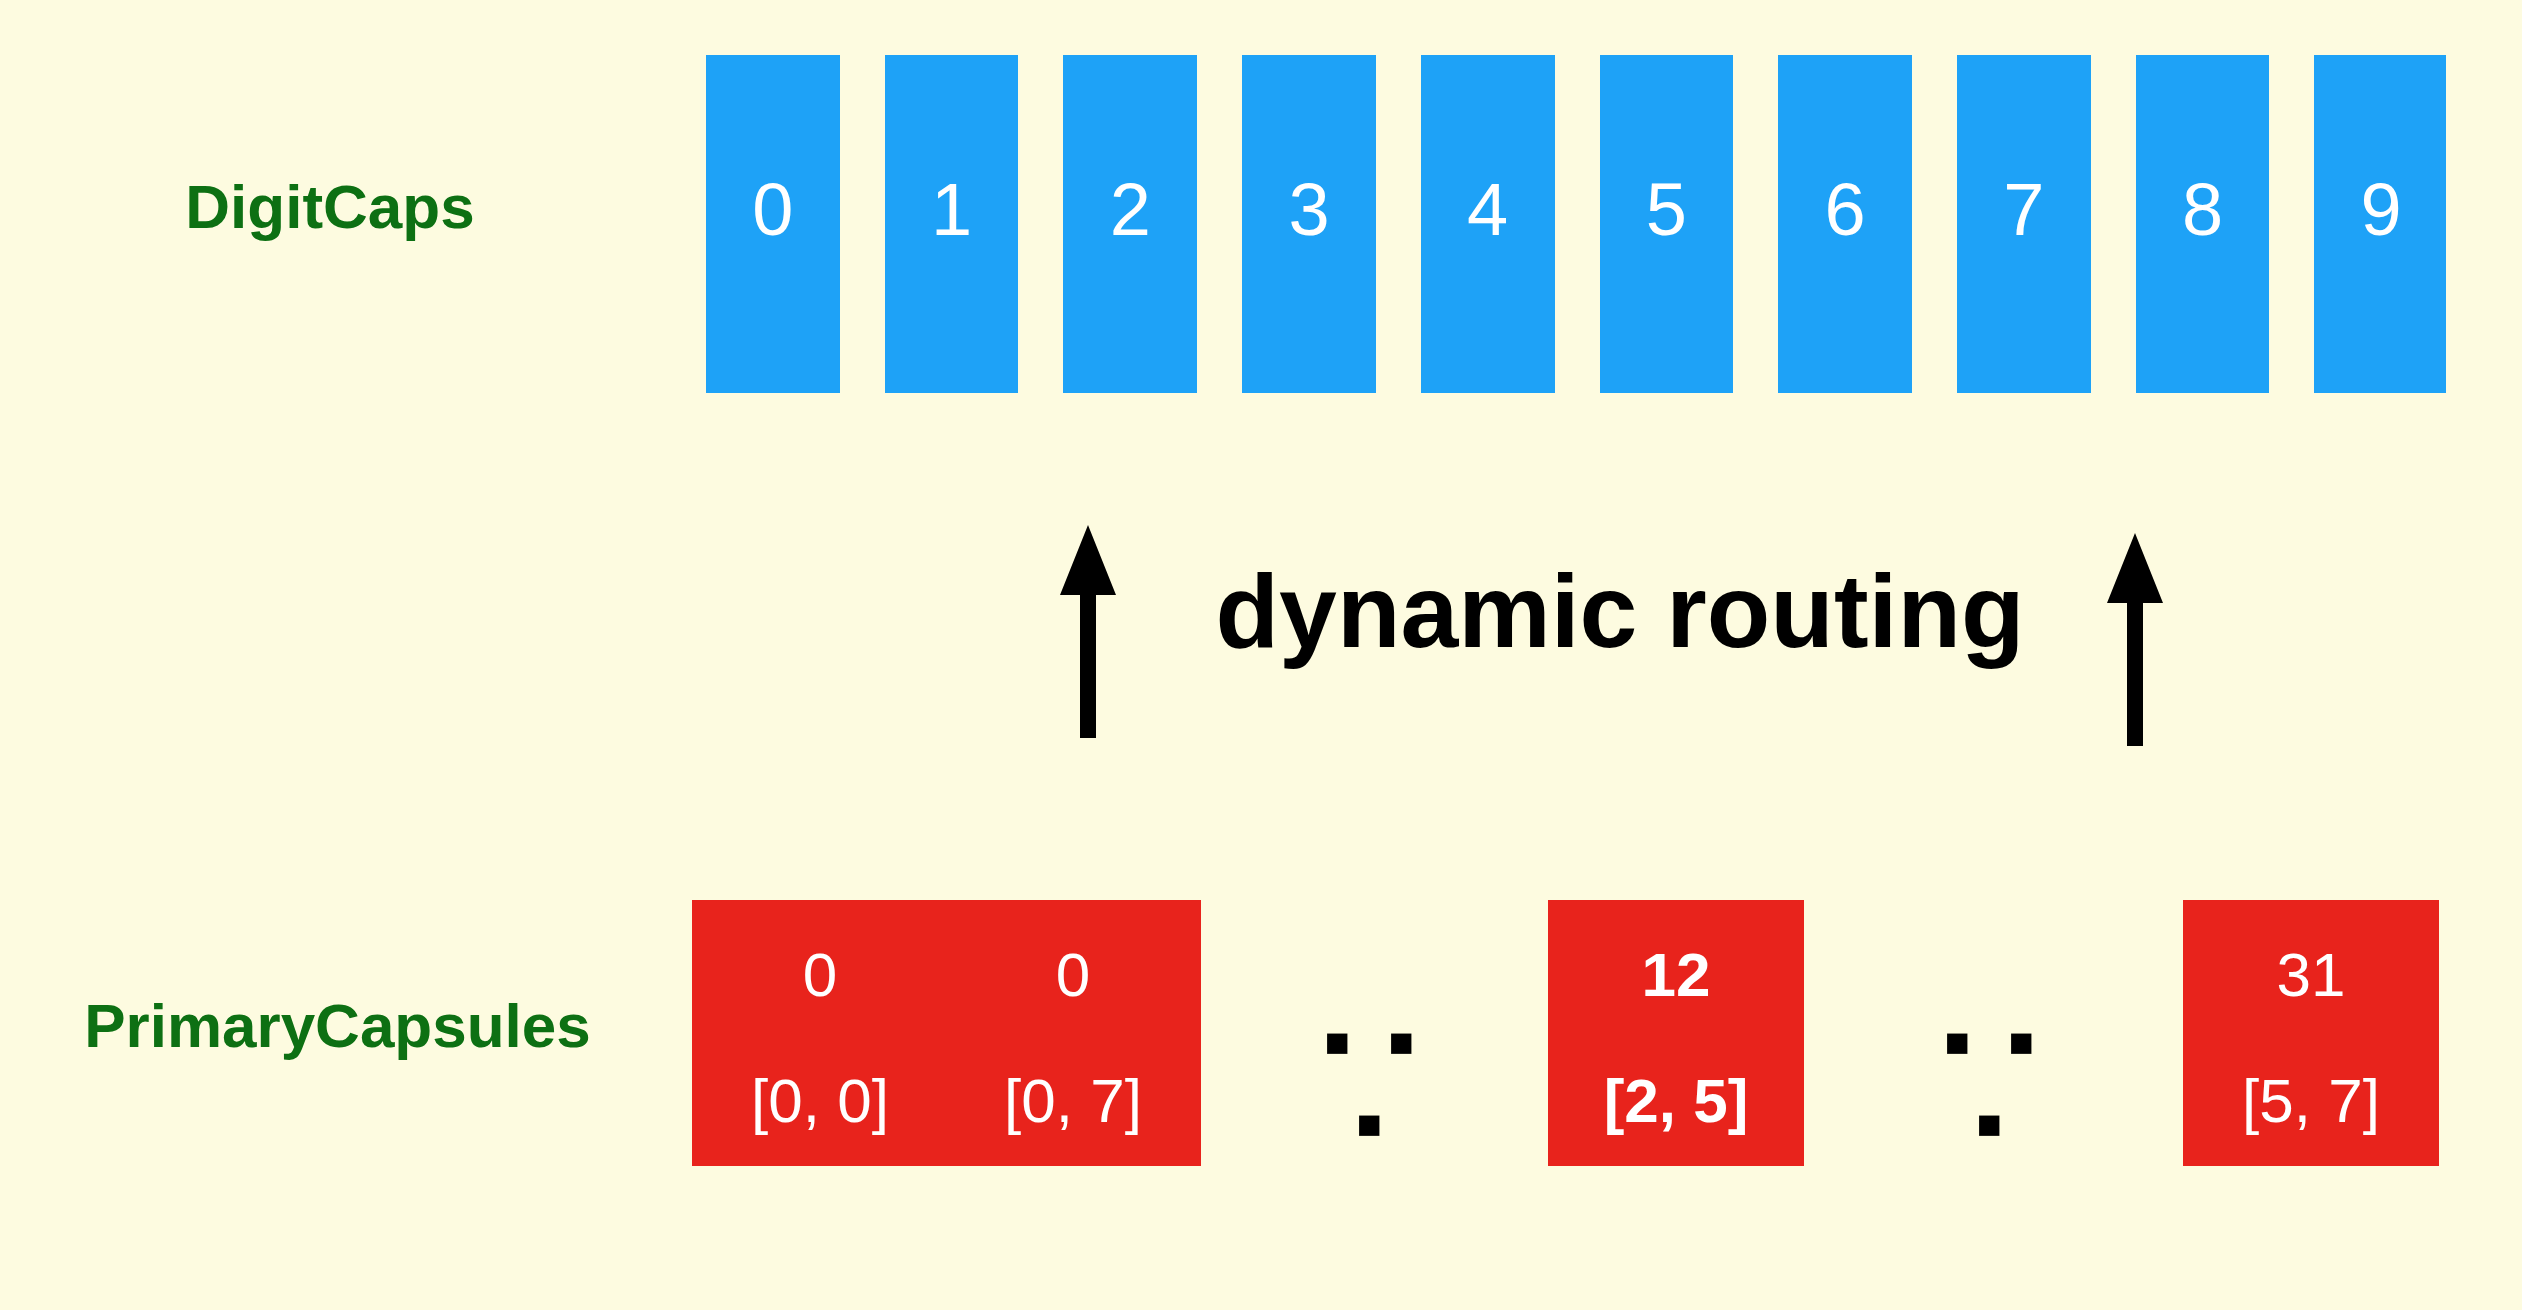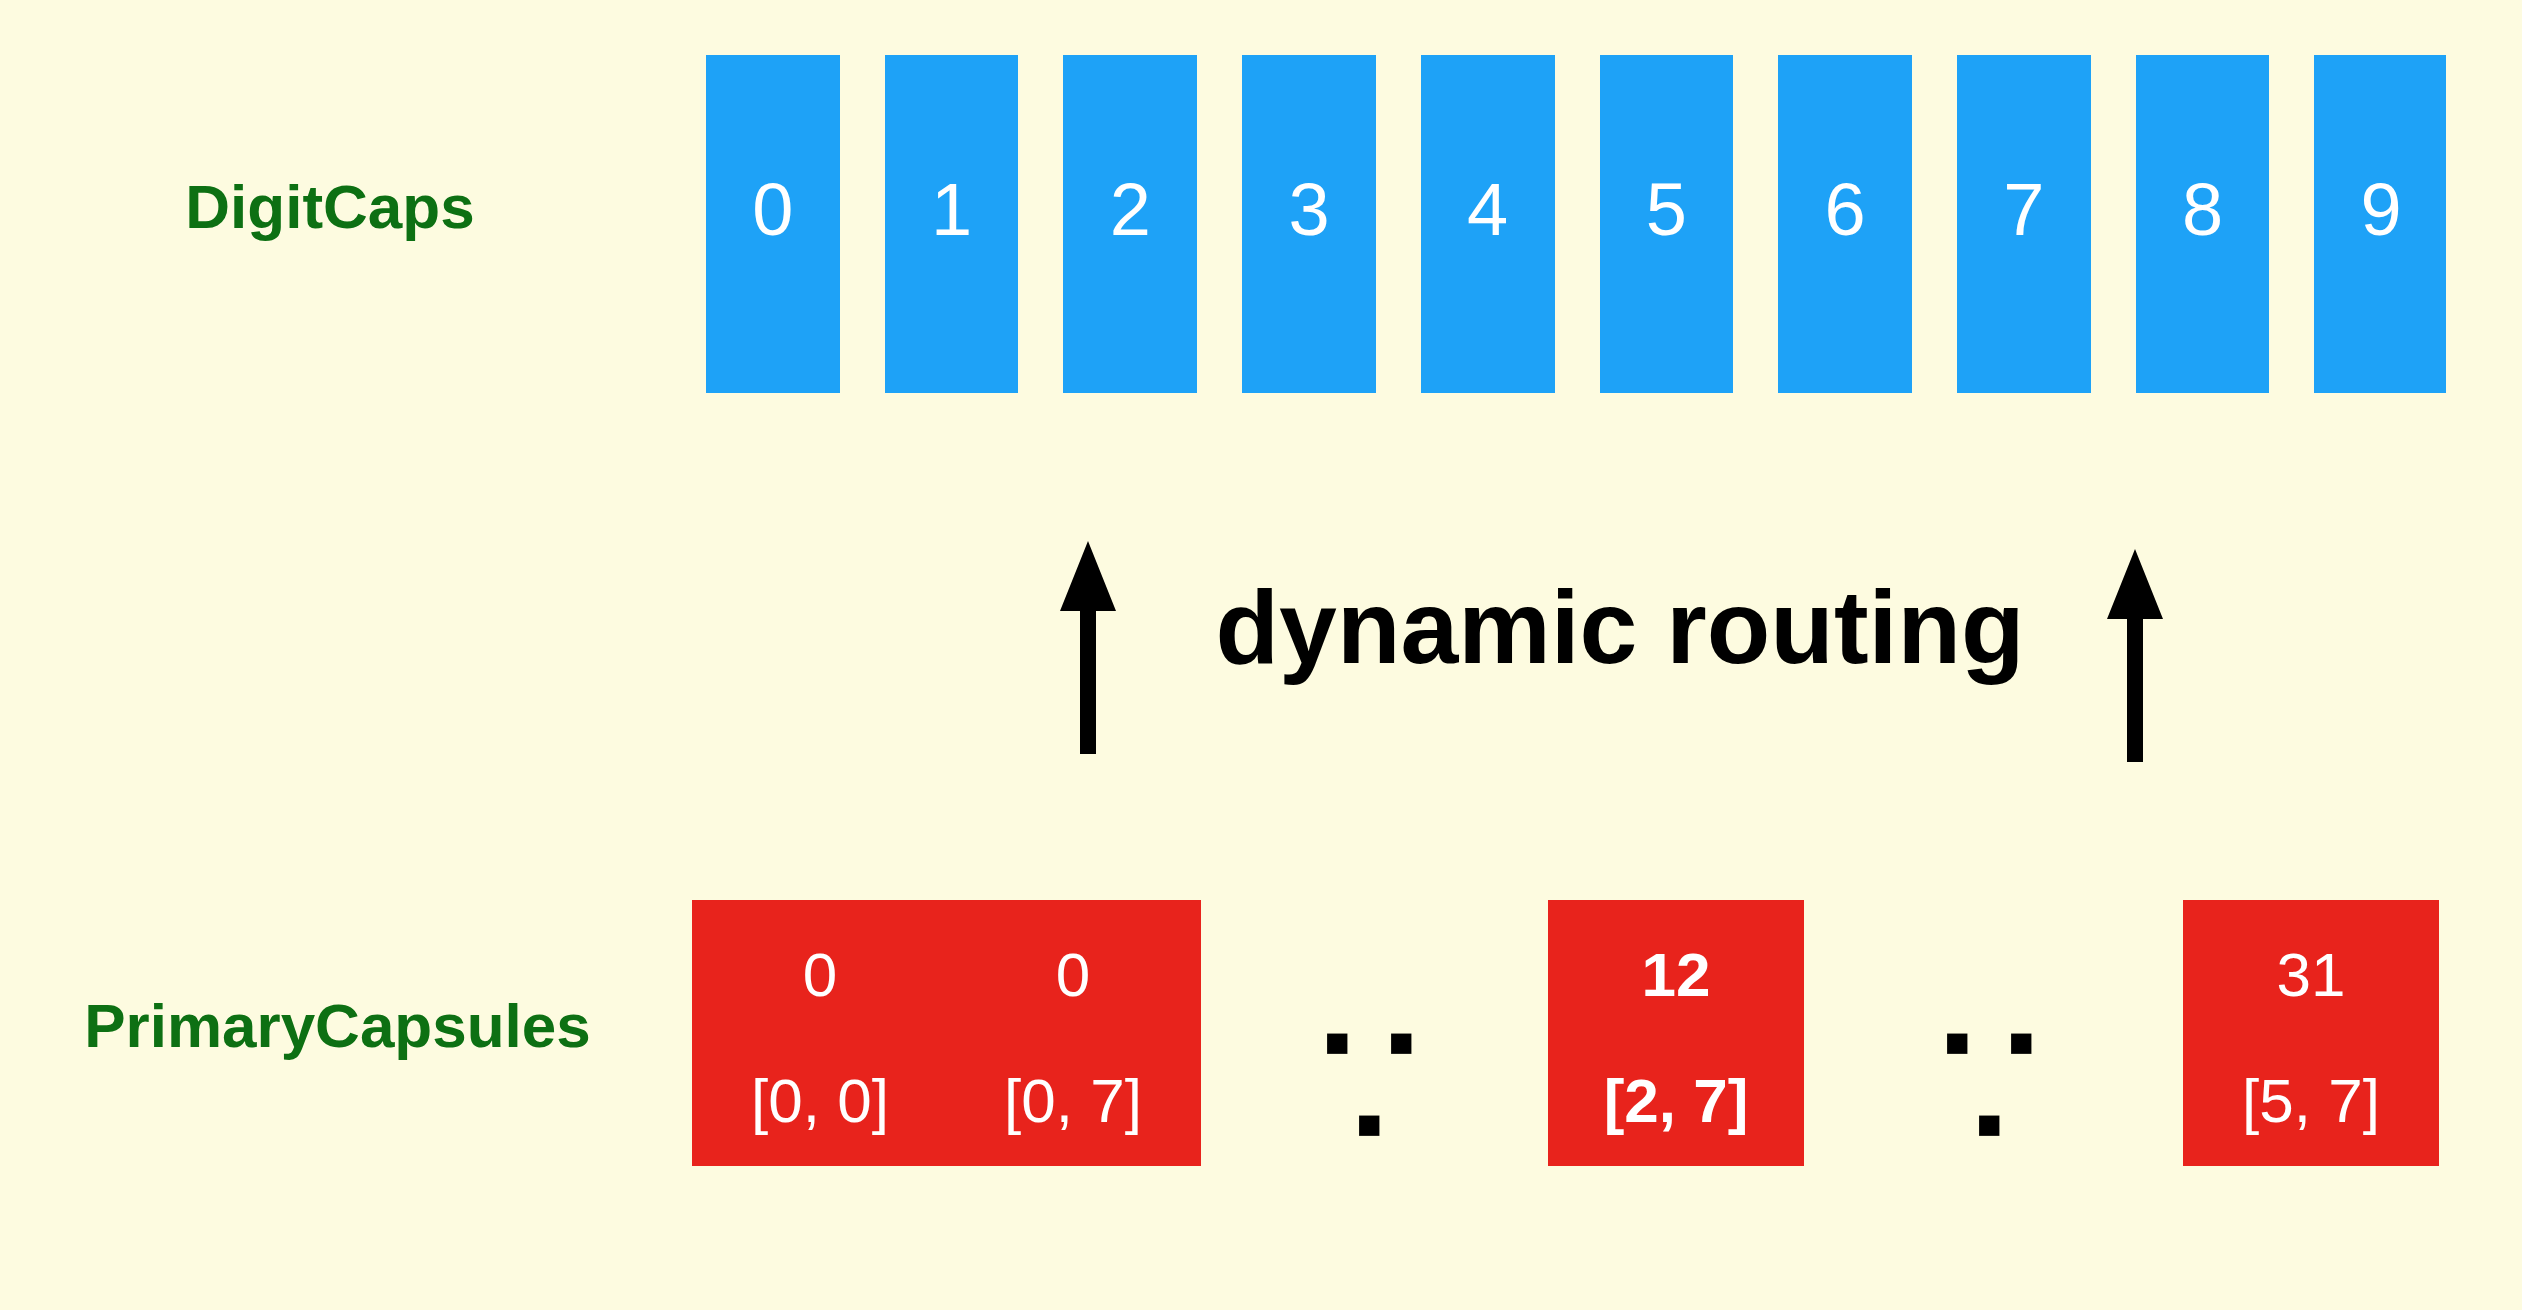--- a/index.html
+++ b/index.html
@@ -71,21 +71,21 @@
     color: #ffffff;
     font-size: 74px;
     font-family: "Liberation Sans", sans-serif;
     line-height: 1;
   }
 
   
   #routing-band {
     position: absolute;
     left: 1040px;
-    top: 539px;
+    top: 523px;
     width: 1140px;
     height: 230px;
   }
   .routing-arrow {
     position: absolute;
     top: 0;
     width: 60px;
     height: 215px;
   }
   #routing-arrow-left { left: 18px; }
@@ -235,21 +235,21 @@
 
     <div class="primary-cap pc-1">
       <div class="cap-index">0</div>
       <div class="cap-coord">[0, 7]</div>
     </div>
 
     <div class="ellipsis el-0">▪ ▪ ▪</div>
 
     <div class="primary-cap pc-2">
       <div class="cap-index">12</div>
-      <div class="cap-coord">[2, 7]</div>
+      <div class="cap-coord">[2, 5]</div>
     </div>
 
     <div class="ellipsis el-1">▪ ▪ ▪</div>
 
     <div class="primary-cap pc-3">
       <div class="cap-index">31</div>
       <div class="cap-coord">[5, 7]</div>
     </div>
 
   </div>

